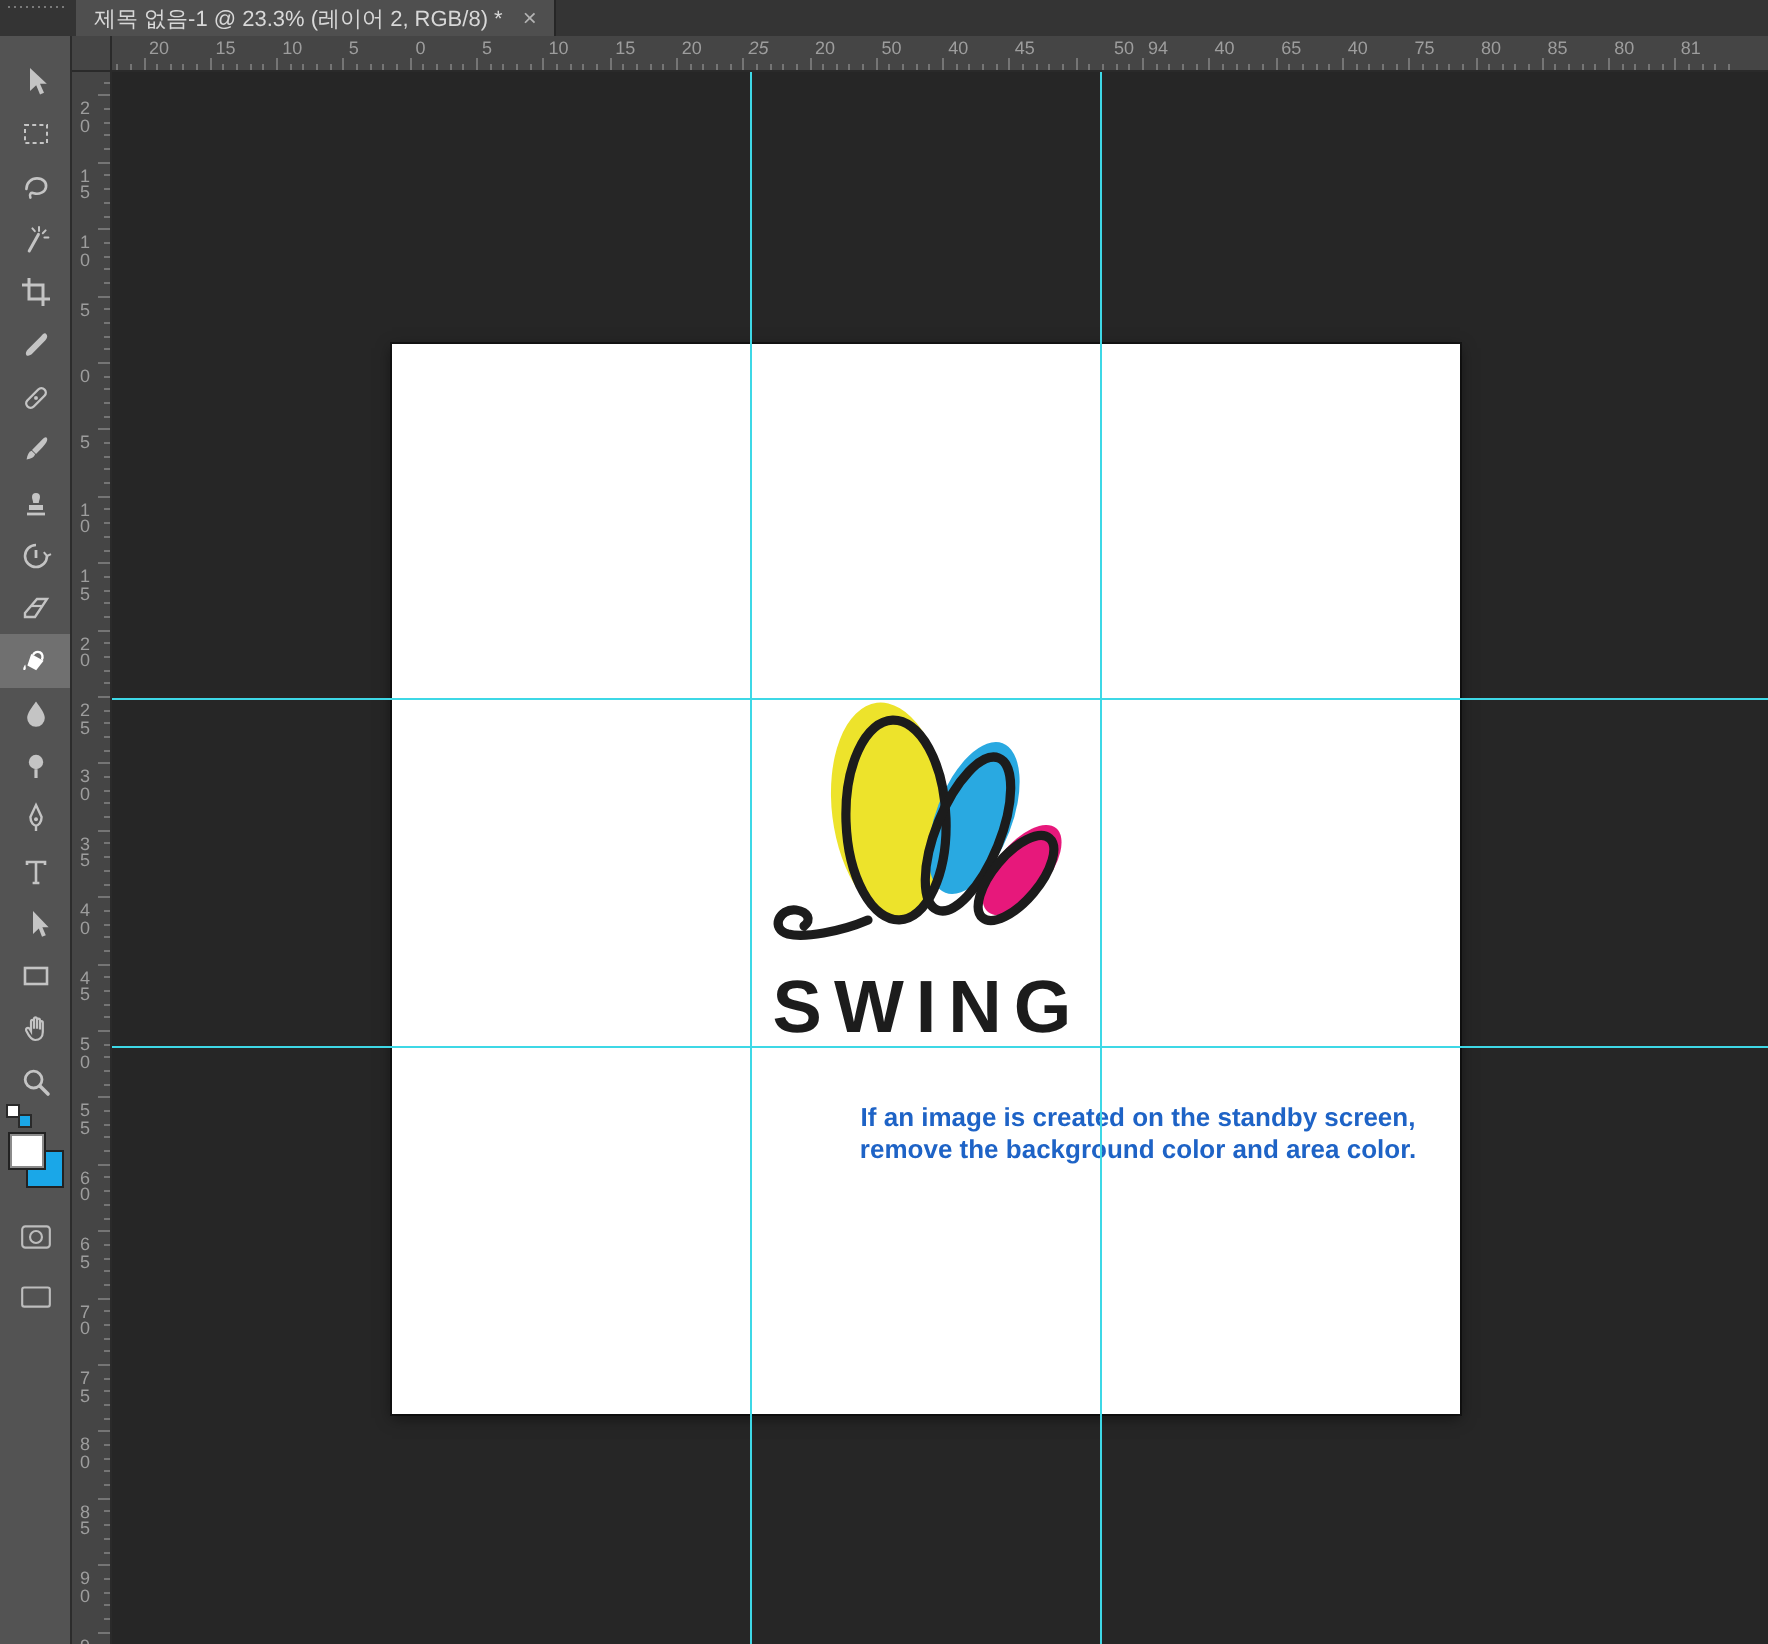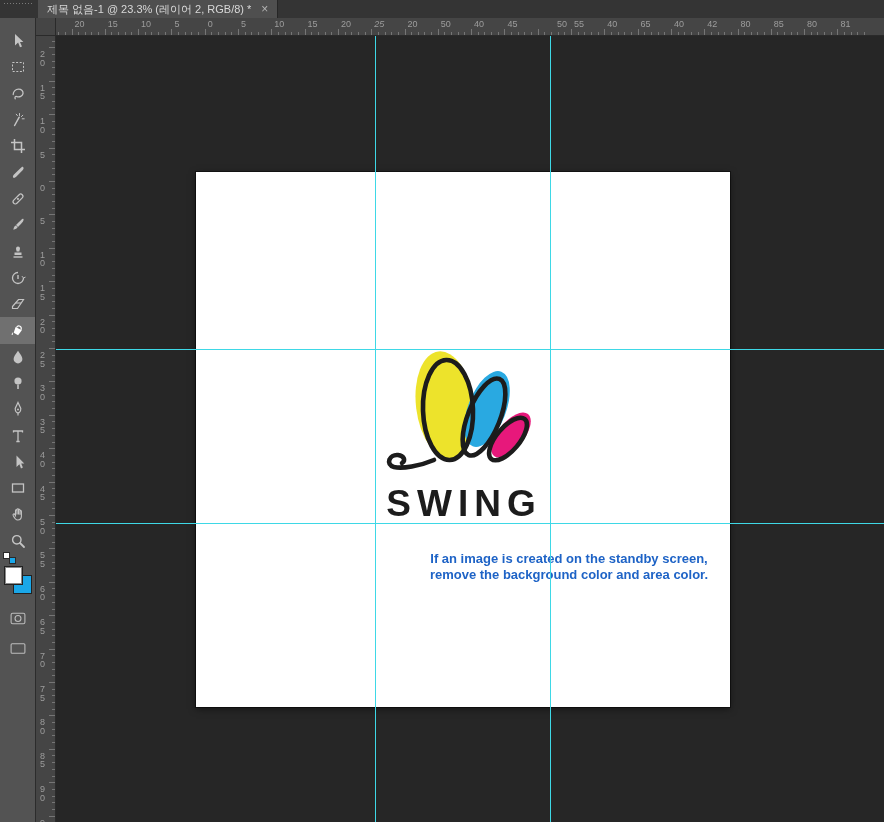--- a/index.html
+++ b/index.html
@@ -311,21 +311,21 @@
       <div class="htick minor" style="left: 461.72px;"></div>
       <div class="htick minor" style="left: 468.38px;"></div>
       <div class="htick minor" style="left: 475.04px;"></div>
       <div class="htick major" style="left: 481.7px;"></div>
       <div class="hlabel" style="left: 501px;">50</div>
       <div class="htick minor" style="left: 488.36px;"></div>
       <div class="htick minor" style="left: 495.02px;"></div>
       <div class="htick minor" style="left: 501.68px;"></div>
       <div class="htick minor" style="left: 508.34px;"></div>
       <div class="htick major" style="left: 515px;"></div>
-      <div class="hlabel" style="left: 518px;">55</div>
+      <div class="hlabel" style="left: 518px;">94</div>
       <div class="htick minor" style="left: 521.66px;"></div>
       <div class="htick minor" style="left: 528.32px;"></div>
       <div class="htick minor" style="left: 534.98px;"></div>
       <div class="htick minor" style="left: 541.64px;"></div>
       <div class="htick major" style="left: 548.3px;"></div>
       <div class="hlabel" style="left: 551.3px;">40</div>
       <div class="htick minor" style="left: 554.96px;"></div>
       <div class="htick minor" style="left: 561.62px;"></div>
       <div class="htick minor" style="left: 568.28px;"></div>
       <div class="htick minor" style="left: 574.94px;"></div>
@@ -335,21 +335,21 @@
       <div class="htick minor" style="left: 594.92px;"></div>
       <div class="htick minor" style="left: 601.58px;"></div>
       <div class="htick minor" style="left: 608.24px;"></div>
       <div class="htick major" style="left: 614.9px;"></div>
       <div class="hlabel" style="left: 617.9px;">40</div>
       <div class="htick minor" style="left: 621.56px;"></div>
       <div class="htick minor" style="left: 628.22px;"></div>
       <div class="htick minor" style="left: 634.88px;"></div>
       <div class="htick minor" style="left: 641.54px;"></div>
       <div class="htick major" style="left: 648.2px;"></div>
-      <div class="hlabel" style="left: 651.2px;">42</div>
+      <div class="hlabel" style="left: 651.2px;">75</div>
       <div class="htick minor" style="left: 654.86px;"></div>
       <div class="htick minor" style="left: 661.52px;"></div>
       <div class="htick minor" style="left: 668.18px;"></div>
       <div class="htick minor" style="left: 674.84px;"></div>
       <div class="htick major" style="left: 681.5px;"></div>
       <div class="hlabel" style="left: 684.5px;">80</div>
       <div class="htick minor" style="left: 688.16px;"></div>
       <div class="htick minor" style="left: 694.82px;"></div>
       <div class="htick minor" style="left: 701.48px;"></div>
       <div class="htick minor" style="left: 708.14px;"></div>

